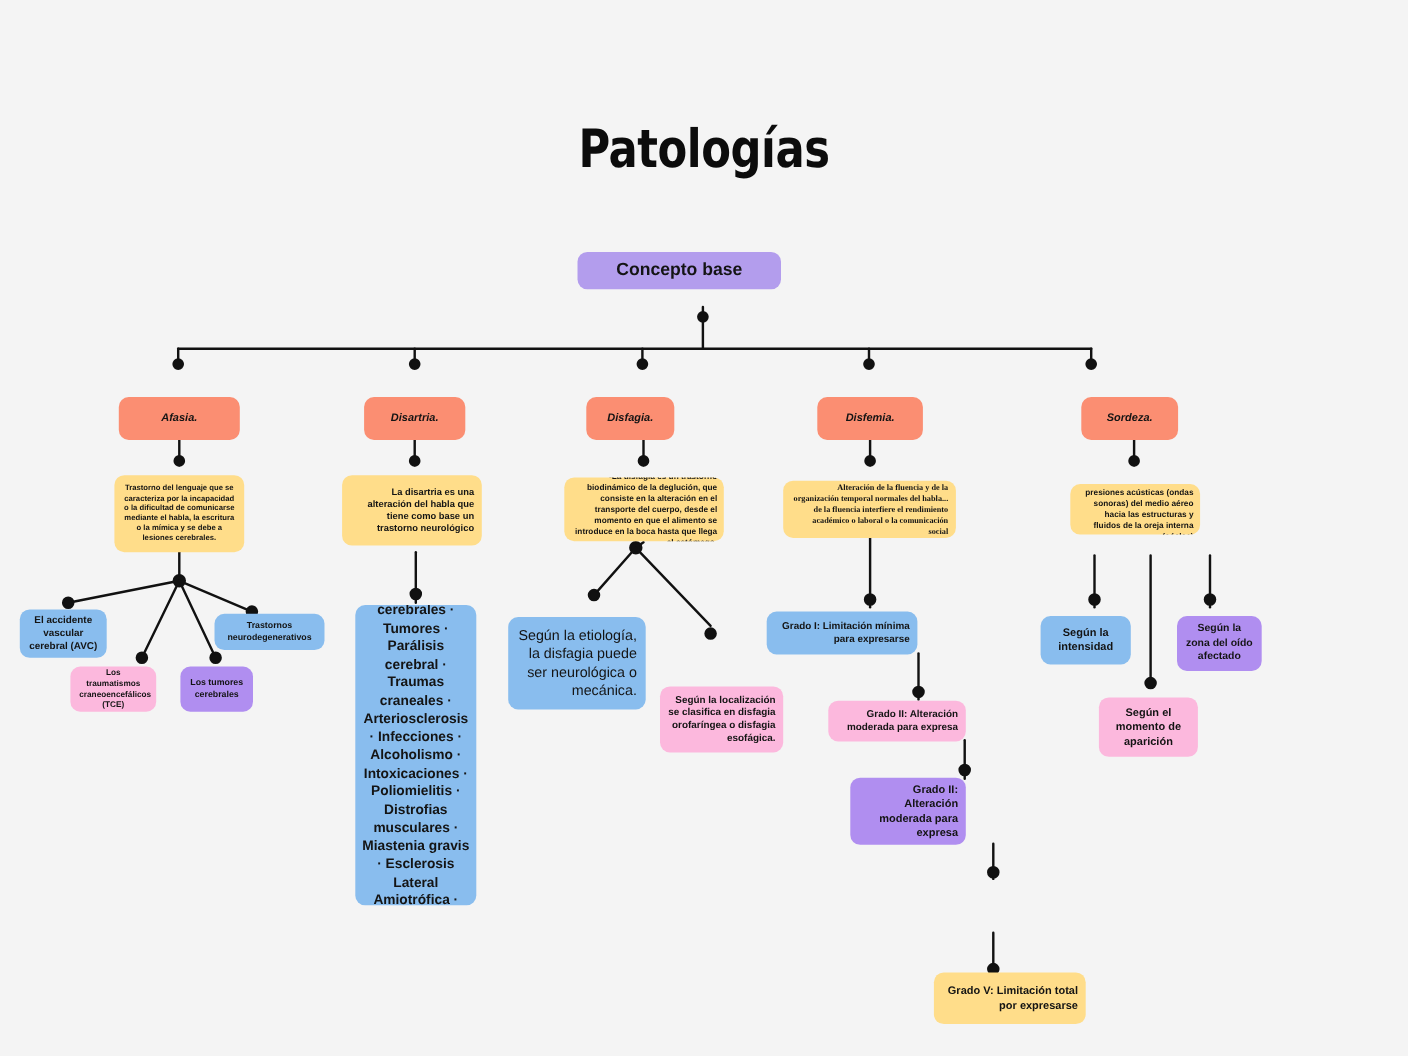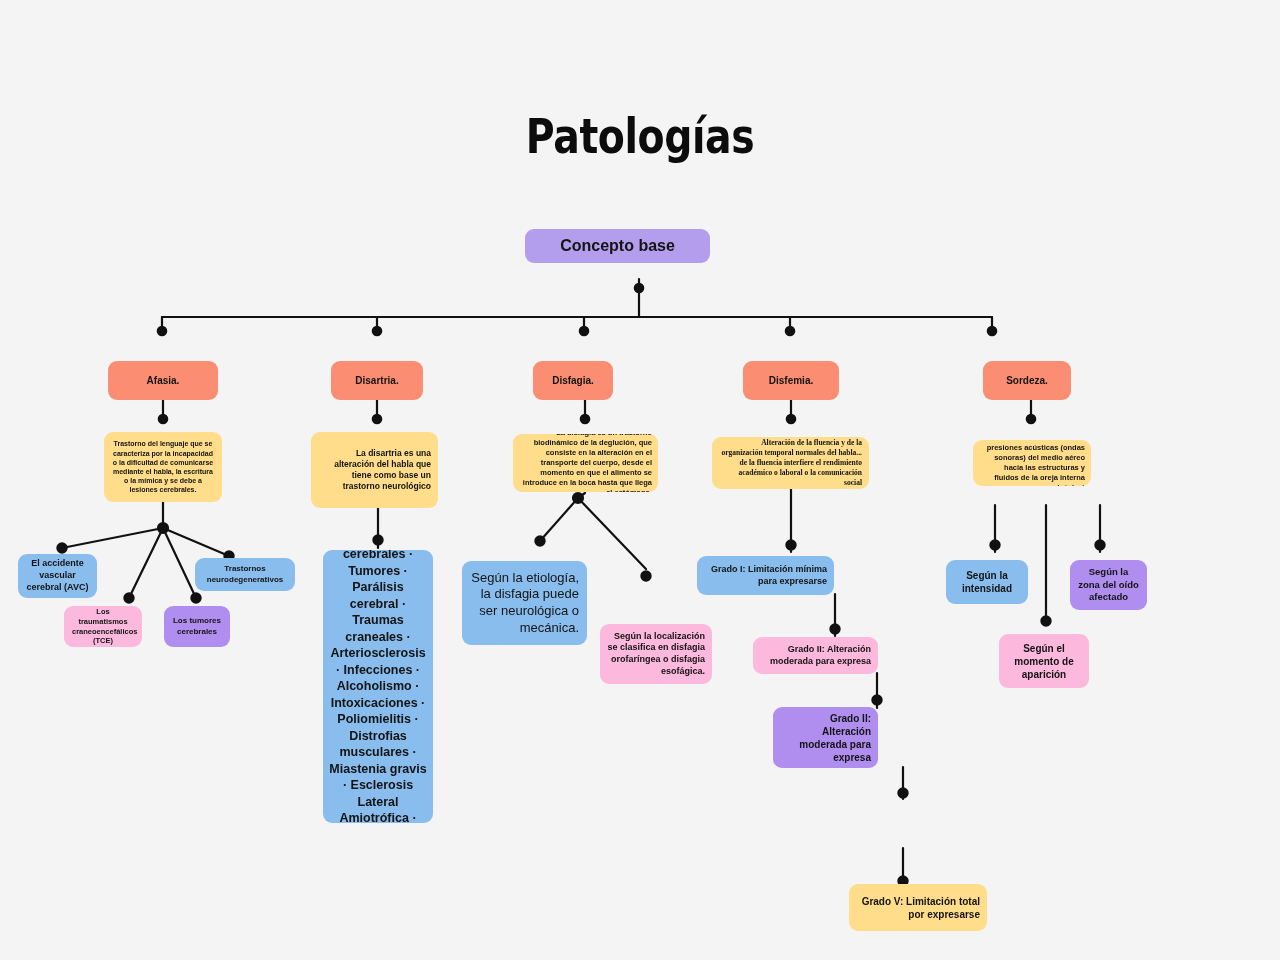--- a/index.html
+++ b/index.html
@@ -68,21 +68,21 @@
   }
 
   .c-purple   { background: #b39ded; }
   .c-purple2  { background: #b08ef0; }
   .c-orange   { background: #fb8e72; }
   .c-yellow   { background: #ffdd8a; }
   .c-blue     { background: #89bdee; }
   .c-pink     { background: #fcb8dd; }
 
   .sz-root  { font-size: 16px; font-weight: bold; }
-  .sz-l1    { font-size: 10px; font-weight: bold; }
+  .sz-l1    { font-size: 10px; font-weight: bold; font-style: italic; }
   .sz-desc  { font-size: 7px;  font-weight: bold; line-height: 1.32; }
   .sz-desc-m{ font-size: 8.5px;font-weight: bold; line-height: 1.3; }
   .sz-mid   { font-size: 9px;  font-weight: bold; line-height: 1.3; }
   .sz-big   { font-size: 13px; font-weight: normal; line-height: 1.28; }
   .sz-list  { font-size: 12.5px;font-weight: bold; line-height: 1.32; }
   .sz-small { font-size: 10px; font-weight: bold; line-height: 1.3; }
   .sz-xs    { font-size: 7.5px;font-weight: bold; line-height: 1.32; }
 
   .align-right { text-align: right; }
   .align-center { text-align: center; }
@@ -181,21 +181,21 @@
   <div class="node c-orange sz-l1 align-center" style="left:743px; top:361px; width:96px; height:39px;">
     <span class="txt">Disfemia.</span>
   </div>
   <div class="node c-orange sz-l1 align-center" style="left:983px; top:361px; width:88px; height:39px;">
     <span class="txt">Sordeza.</span>
   </div>
 
   <div class="node c-yellow sz-desc align-center" style="left:104px; top:432px; width:118px; height:70px; padding:5px 7px;">
     <span class="txt">Trastorno del lenguaje que se caracteriza por la incapacidad o la dificultad de comunicarse mediante el habla, la escritura o la mímica y se debe a lesiones cerebrales.</span>
   </div>
-  <div class="node c-yellow sz-desc-m align-right" style="left:311px; top:432px; width:127px; height:76px; padding:5px 7px;">
+  <div class="node c-yellow sz-desc-m align-right" style="left:311px; top:432px; width:127px; height:64px; padding:5px 7px;">
     <span class="txt">La disartria es una alteración del habla que tiene como base un trastorno neurológico</span>
   </div>
   <div class="node c-yellow sz-xs align-right" style="left:513px; top:434px; width:145px; height:58px; padding:5px 6px;">
     <span class="txt">-La disfagia es un trastorno biodinámico de la deglución, que consiste en la alteración en el transporte del cuerpo, desde el momento en que el alimento se introduce en la boca hasta que llega al estómago.</span>
   </div>
   <div class="node c-yellow sz-xs align-right" style="left:712px; top:437px; width:157px; height:52px; padding:5px 7px;font-family:Liberation Serif, serif;">
     <span class="txt">Alteración de la fluencia y de la organización temporal normales del habla...   de la fluencia interfiere el rendimiento académico o laboral o la comunicación social</span>
   </div>
   <div class="node c-yellow sz-xs align-right" style="left:973px; top:440px; width:118px; height:46px; padding:5px 6px;">
     <span class="txt">Transferencia de las presiones acústicas (ondas sonoras) del medio aéreo hacia las estructuras y fluidos de la oreja interna (cóclea)</span>

